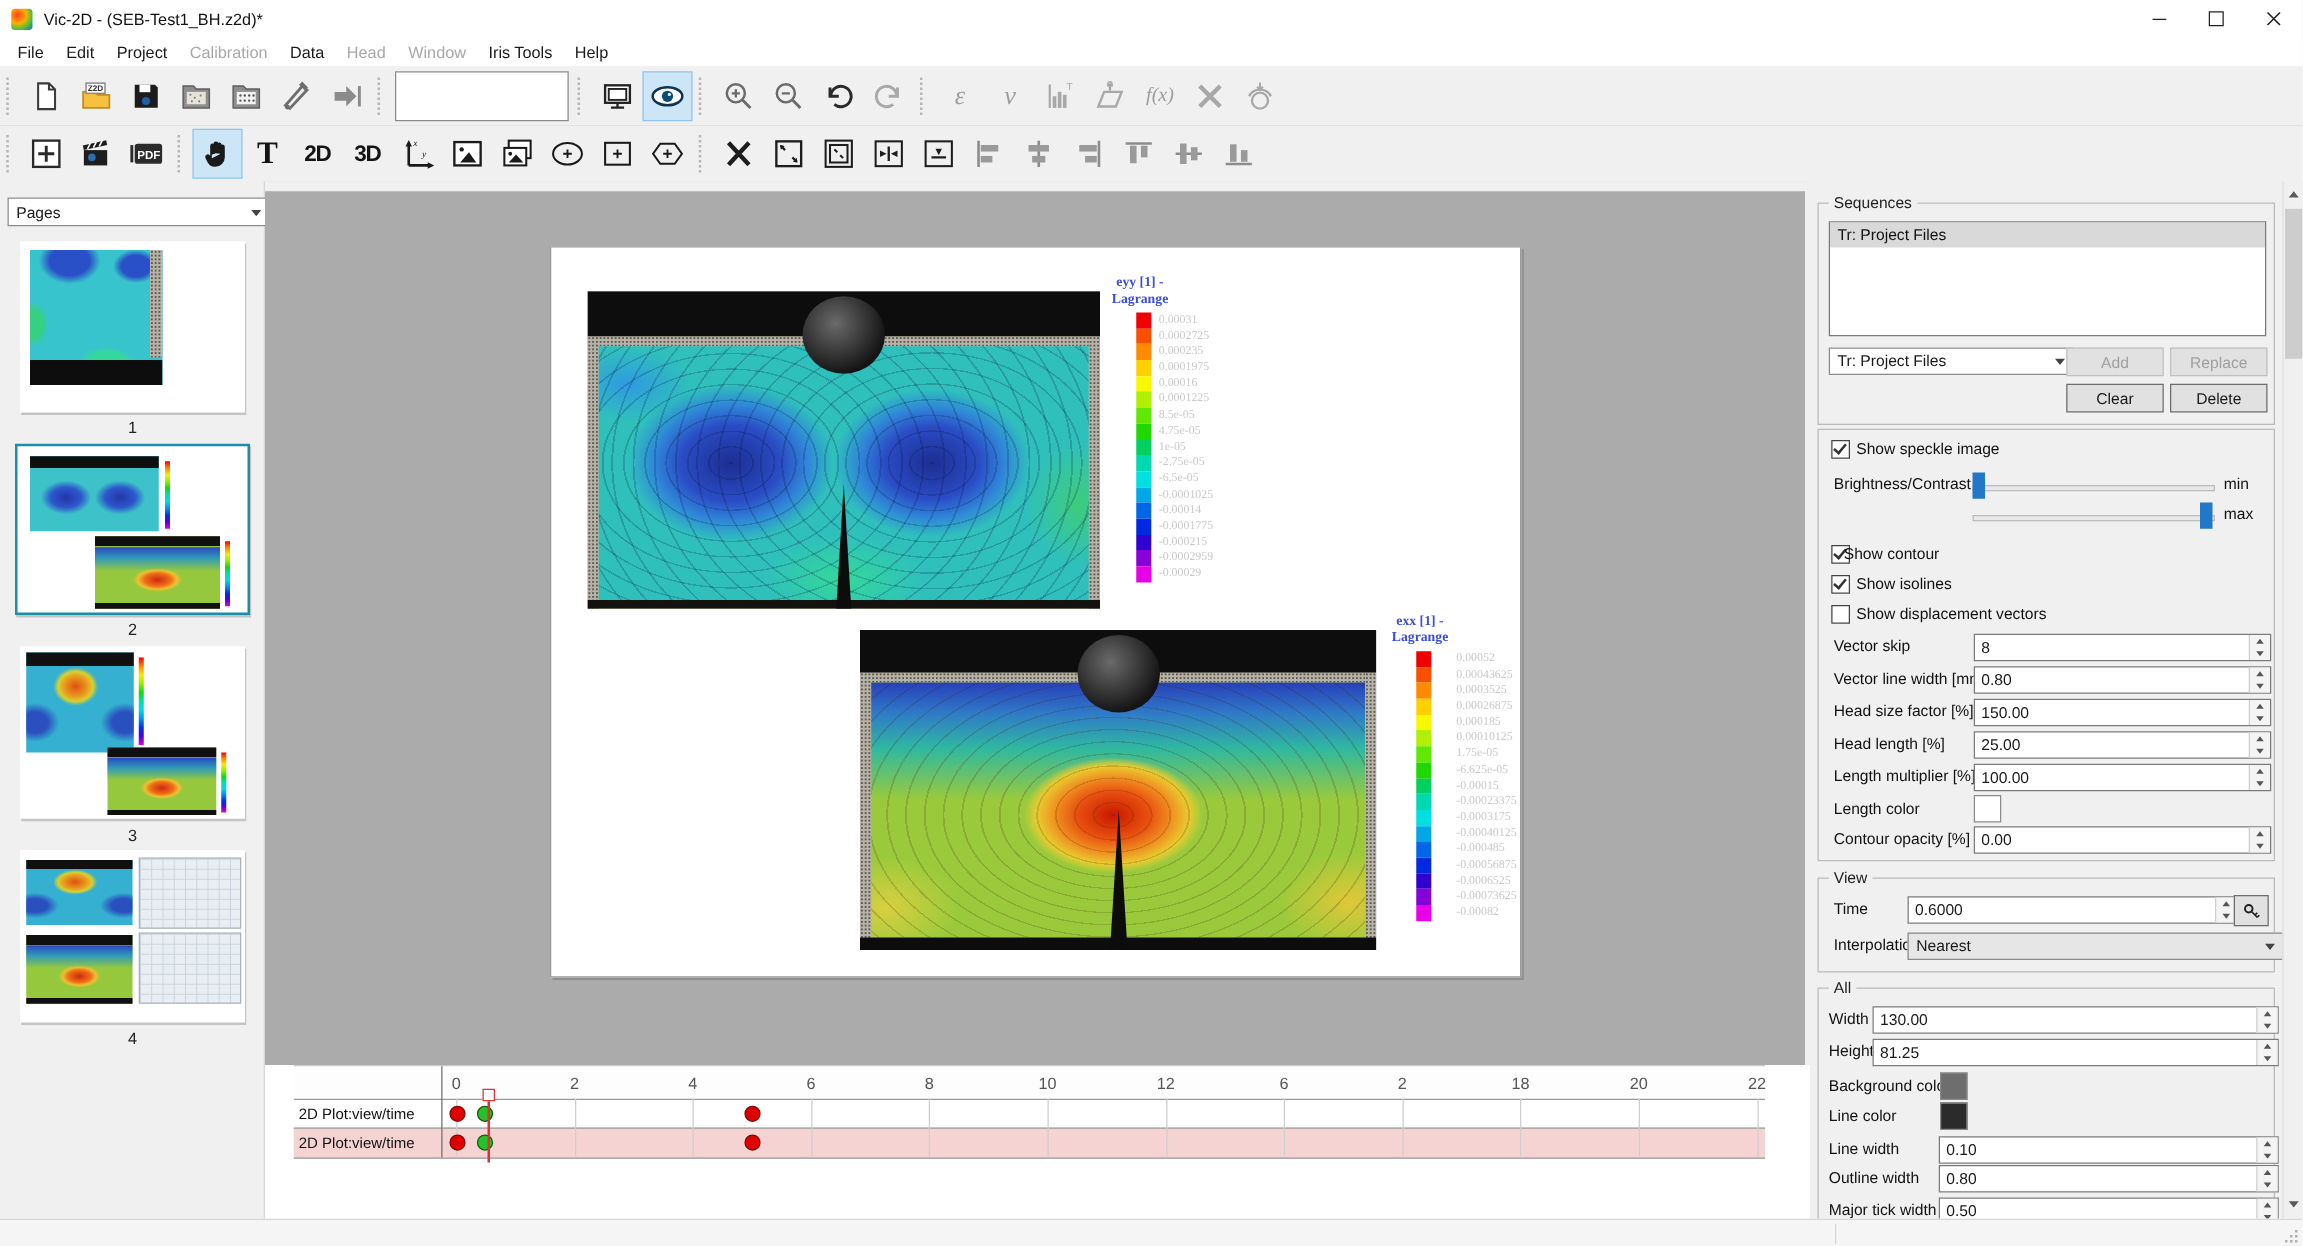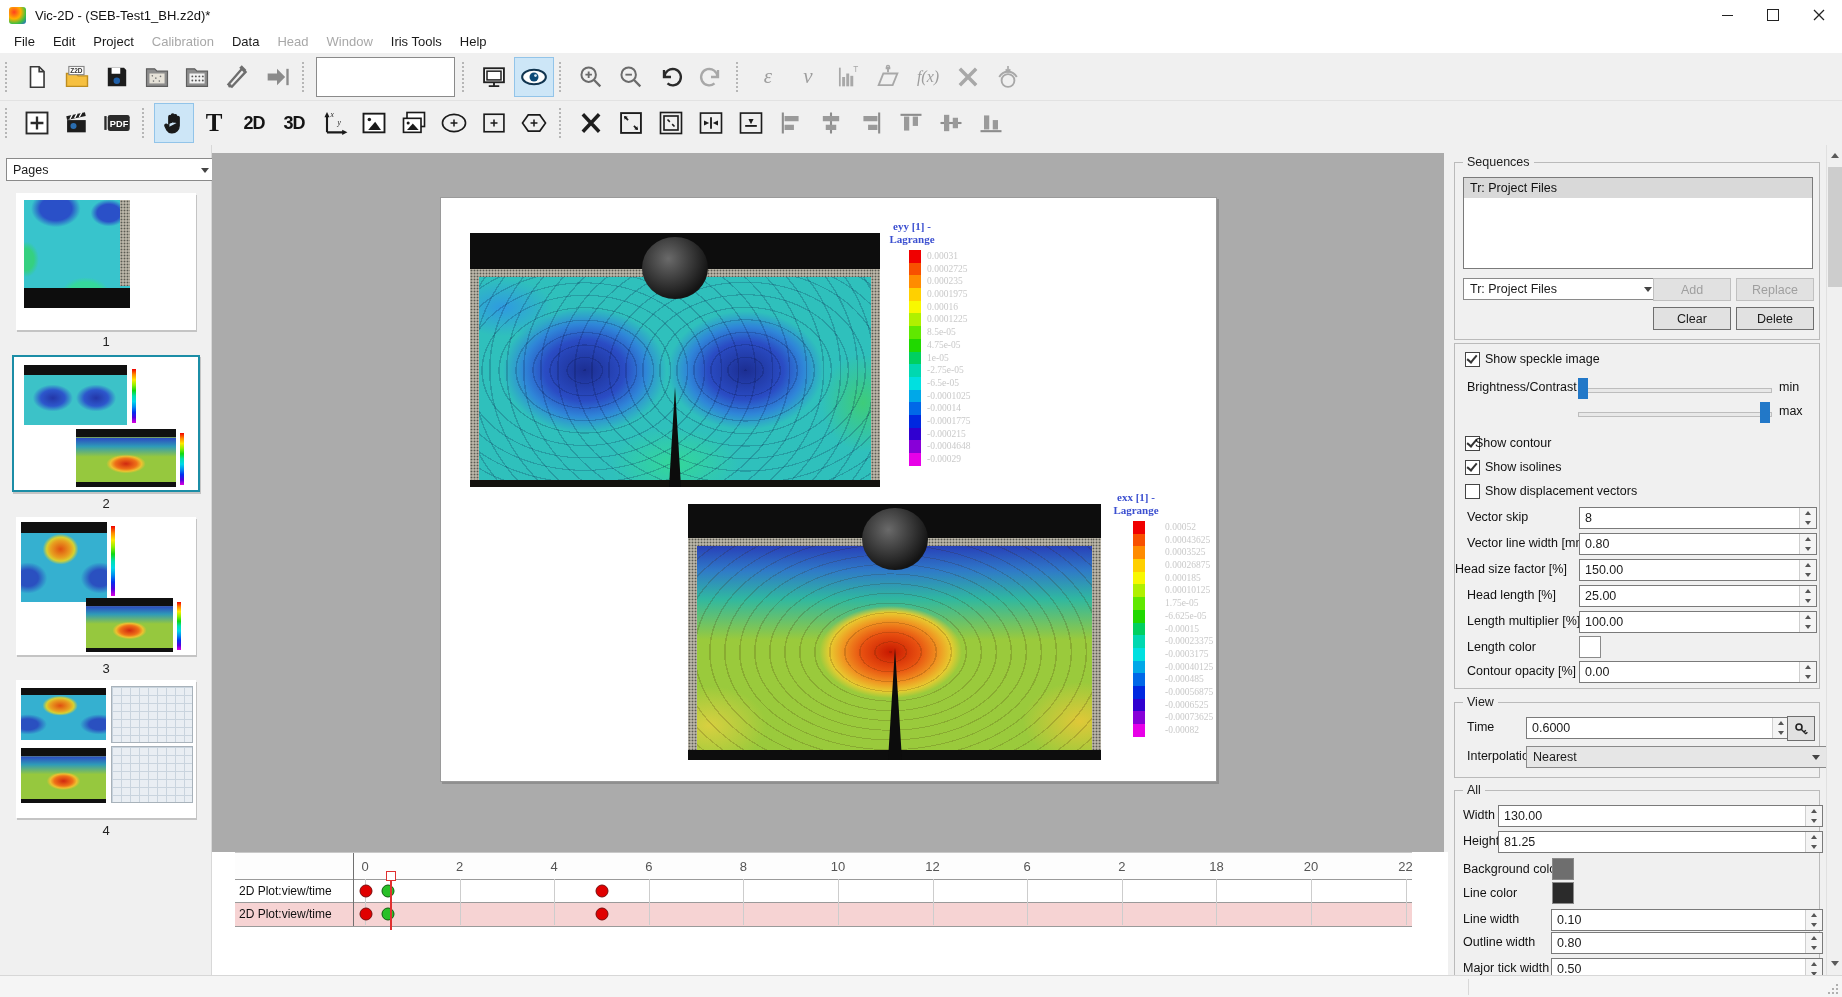--- a/index.html
+++ b/index.html
@@ -554,21 +554,21 @@
             <div class="cbar-label">0.0001225</div>
           <div class="cbar-label">8.5e-05</div>
             <div class="cbar-label">4.75e-05</div>
           <div class="cbar-label">1e-05</div>
             <div class="cbar-label">-2.75e-05</div>
           <div class="cbar-label">-6.5e-05</div>
             <div class="cbar-label">-0.0001025</div>
           <div class="cbar-label">-0.00014</div>
             <div class="cbar-label">-0.0001775</div>
           <div class="cbar-label">-0.000215</div>
-            <div class="cbar-label">-0.0004648</div>
+            <div class="cbar-label">-0.0002959</div>
           <div class="cbar-label">-0.00029</div>
         </div>
       </div>
 
       <div class="plot" style="left:247px;top:306px;width:413px;height:256px">
         <div class="p-band" style="height:34px"></div>
         <div class="p-roller"></div>
         <div class="abs speck" style="left:0;top:34px;width:100%;height:8px;z-index:2"></div>
         <div class="abs speck" style="left:0;top:34px;width:9px;bottom:0;z-index:2"></div>
         <div class="abs speck" style="right:0;top:34px;width:9px;bottom:0;z-index:2"></div>
@@ -729,21 +729,21 @@
         <div class="spinbtns">
             <div class="sb">
               <div class="tri-up"></div>
             </div>
             <div class="sb">
               <div class="tri-dn"></div>
             </div>
           </div>
         </div>
 
-      <div class="lbl" style="left:0;top:218px">Head size factor [%]</div>
+      <div class="lbl" style="left:12px;top:218px">Head size factor [%]</div>
       <div class="spin" style="left:124px;top:215px;width:226px">
           <span>150.00</span>
         <div class="spinbtns">
             <div class="sb">
               <div class="tri-up"></div>
             </div>
             <div class="sb">
               <div class="tri-dn"></div>
             </div>
           </div>

